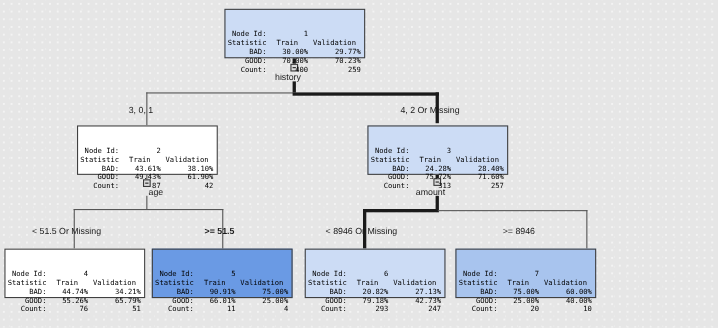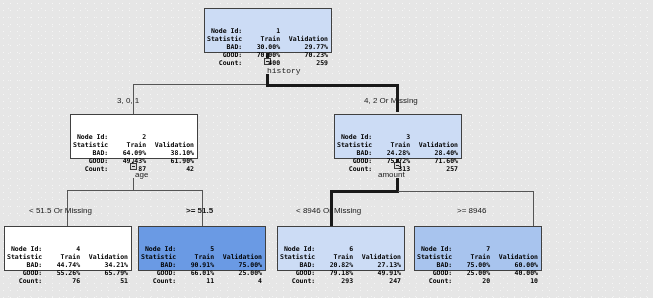--- a/index.html
+++ b/index.html
@@ -23,37 +23,36 @@
   .node{
     position:absolute;
     border:1px solid #404040;
     box-sizing:border-box;
     font-family:"DejaVu Sans Mono", monospace;
     font-size:6.5px;
     line-height:8px;
     color:#000;
     padding:2px 3px 2px 2px;
     white-space:pre;
-    font-weight:bold;
   }
   .node table{
     border-collapse:collapse;
     width:100%;
     font-size:6.5px;
     line-height:8px;
   }
   .node td{
     padding:0;
     white-space:pre;
     font-family:"DejaVu Sans Mono", monospace;
   }
   .c-label{text-align:right;padding-right:3px;}
   .c-train{text-align:right;width:32%;}
   .c-valid{text-align:right;width:40%;}
-  .hdr td{text-align:right;}
+  .hdr td{text-align:center;}
   .hdr .c-label{text-align:right;}
 
   
   .fill-white{background:#ffffff;}
   .fill-pale{background:#ccdcf5;}
   .fill-mid{background:#a8c4ee;}
   .fill-deep{background:#6a9ae4;}
 
   
   .ln{position:absolute;background:#3a3a3a;}
@@ -110,21 +109,21 @@
   <div class="ln ln-thick" style="left:396px;top:178px;width:3px;height:12px;"></div>
   <div class="ln ln-thick" style="left:330px;top:190px;width:69px;height:3px;"></div>
   <div class="ln ln-thin" style="left:398px;top:191px;width:136px;height:1px;"></div>
   <div class="ln ln-thick" style="left:330px;top:190px;width:3px;height:36px;"></div>
   <div class="ln ln-thin" style="left:533px;top:191px;width:1px;height:35px;"></div>
 
   <div class="handle" style="left:264px;top:58px;"></div>
   <div class="handle" style="left:130px;top:163px;"></div>
   <div class="handle" style="left:394px;top:162px;"></div>
 
-  <div class="lbl" style="left:267px;top:66px;font-family:Liberation Mono, monospace;">history</div>
+  <div class="lbl" style="left:250px;top:66px;">history</div>
   <div class="lbl" style="left:122px;top:170px;padding-left:13px;">age</div>
   <div class="lbl" style="left:378px;top:170px;">amount</div>
 
   <div class="lbl" style="left:117px;top:96px;">3, 0, 1</div>
   <div class="lbl" style="left:364px;top:96px;">4, 2 Or Missing</div>
   <div class="lbl" style="left:29px;top:206px;">&lt; 51.5 Or Missing</div>
   <div class="lbl" style="left:186px;top:206px;font-weight:bold;">&gt;= 51.5</div>
   <div class="lbl" style="left:296px;top:206px;">&lt; 8946 Or Missing</div>
   <div class="lbl" style="left:457px;top:206px;">&gt;= 8946</div>
 
@@ -165,21 +164,21 @@
         <td class="c-train">2</td>
         <td class="c-valid"></td>
       </tr>
       <tr class="hdr">
         <td class="c-label">Statistic</td>
         <td class="c-train">Train</td>
         <td class="c-valid">Validation</td>
       </tr>
       <tr>
         <td class="c-label">BAD:</td>
-        <td class="c-train">64.09%</td>
+        <td class="c-train">43.61%</td>
         <td class="c-valid">38.10%</td>
       </tr>
       <tr>
         <td class="c-label">GOOD:</td>
         <td class="c-train">49.43%</td>
         <td class="c-valid">61.90%</td>
       </tr>
       <tr>
         <td class="c-label">Count:</td>
         <td class="c-train">87</td>
@@ -291,21 +290,21 @@
         <td class="c-valid">Validation</td>
       </tr>
       <tr>
         <td class="c-label">BAD:</td>
         <td class="c-train">20.82%</td>
         <td class="c-valid">27.13%</td>
       </tr>
       <tr>
         <td class="c-label">GOOD:</td>
         <td class="c-train">79.18%</td>
-        <td class="c-valid">49.91%</td>
+        <td class="c-valid">42.73%</td>
       </tr>
       <tr>
         <td class="c-label">Count:</td>
         <td class="c-train">293</td>
         <td class="c-valid">247</td>
       </tr>
     </tbody></table>
   </div>
 
   <div class="node fill-mid" style="left: 414px; top: 226px; width: 128px; height: 45px; background: rgb(168, 196, 238);">

